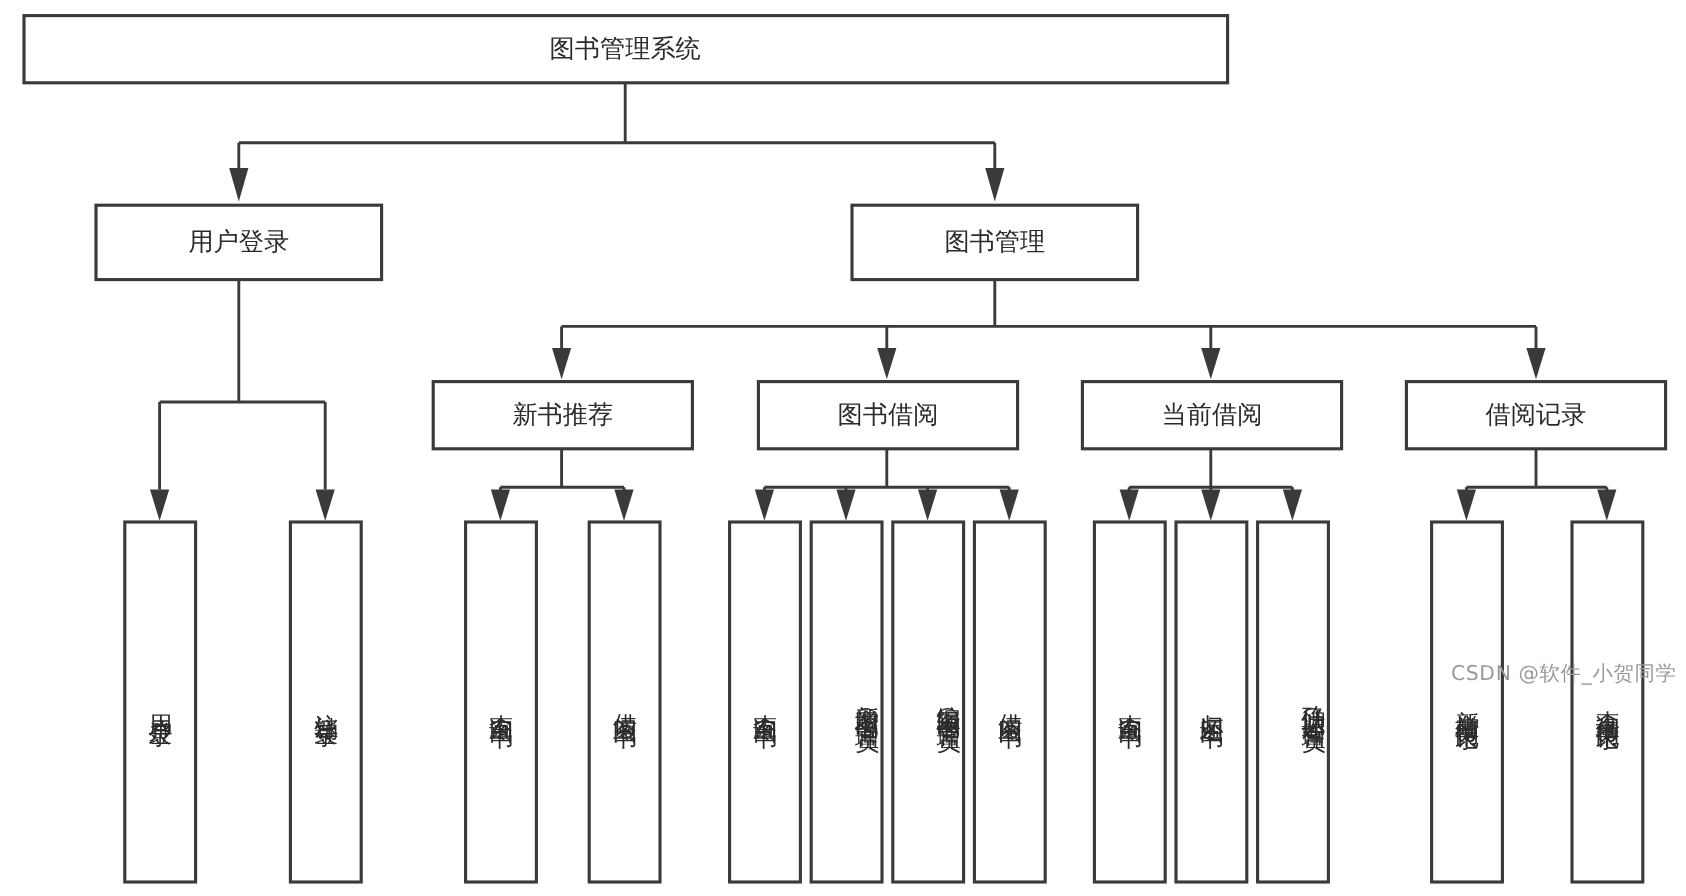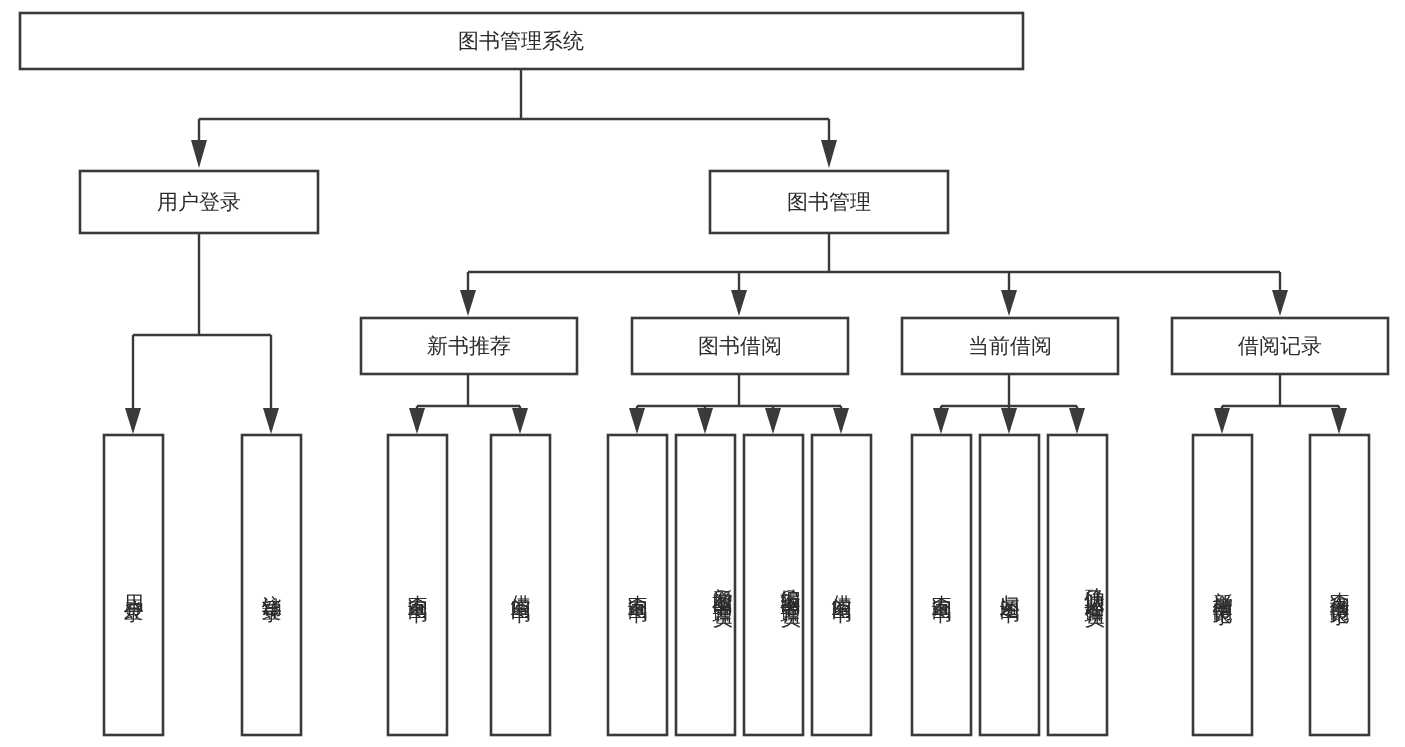--- a/index.html
+++ b/index.html
@@ -199,13 +199,14 @@
   <div class="vlabel" style="left:744px; top:437px; width:59px; height:296px; align-items:flex-start;">编辑图书（管理员）</div>
   <div class="vlabel" style="left:812px; top:435px; width:59px; height:300px;">借阅图书</div>
 
   <div class="vlabel" style="left:912px; top:435px; width:59px; height:300px;">查询图书</div>
   <div class="vlabel" style="left:980px; top:435px; width:59px; height:300px;">归还图书</div>
   <div class="vlabel" style="left:1048px; top:437px; width:59px; height:296px; align-items:flex-start;">确认归还（管理员）</div>
 
   <div class="vlabel" style="left:1193px; top:435px; width:59px; height:300px;">新增借阅记录</div>
   <div class="vlabel" style="left:1310px; top:435px; width:59px; height:300px;">查询借阅记录</div>
 
+  <div id="watermark">CSDN @软件_小贺同学</div>
 </div>
 
 </body></html>

